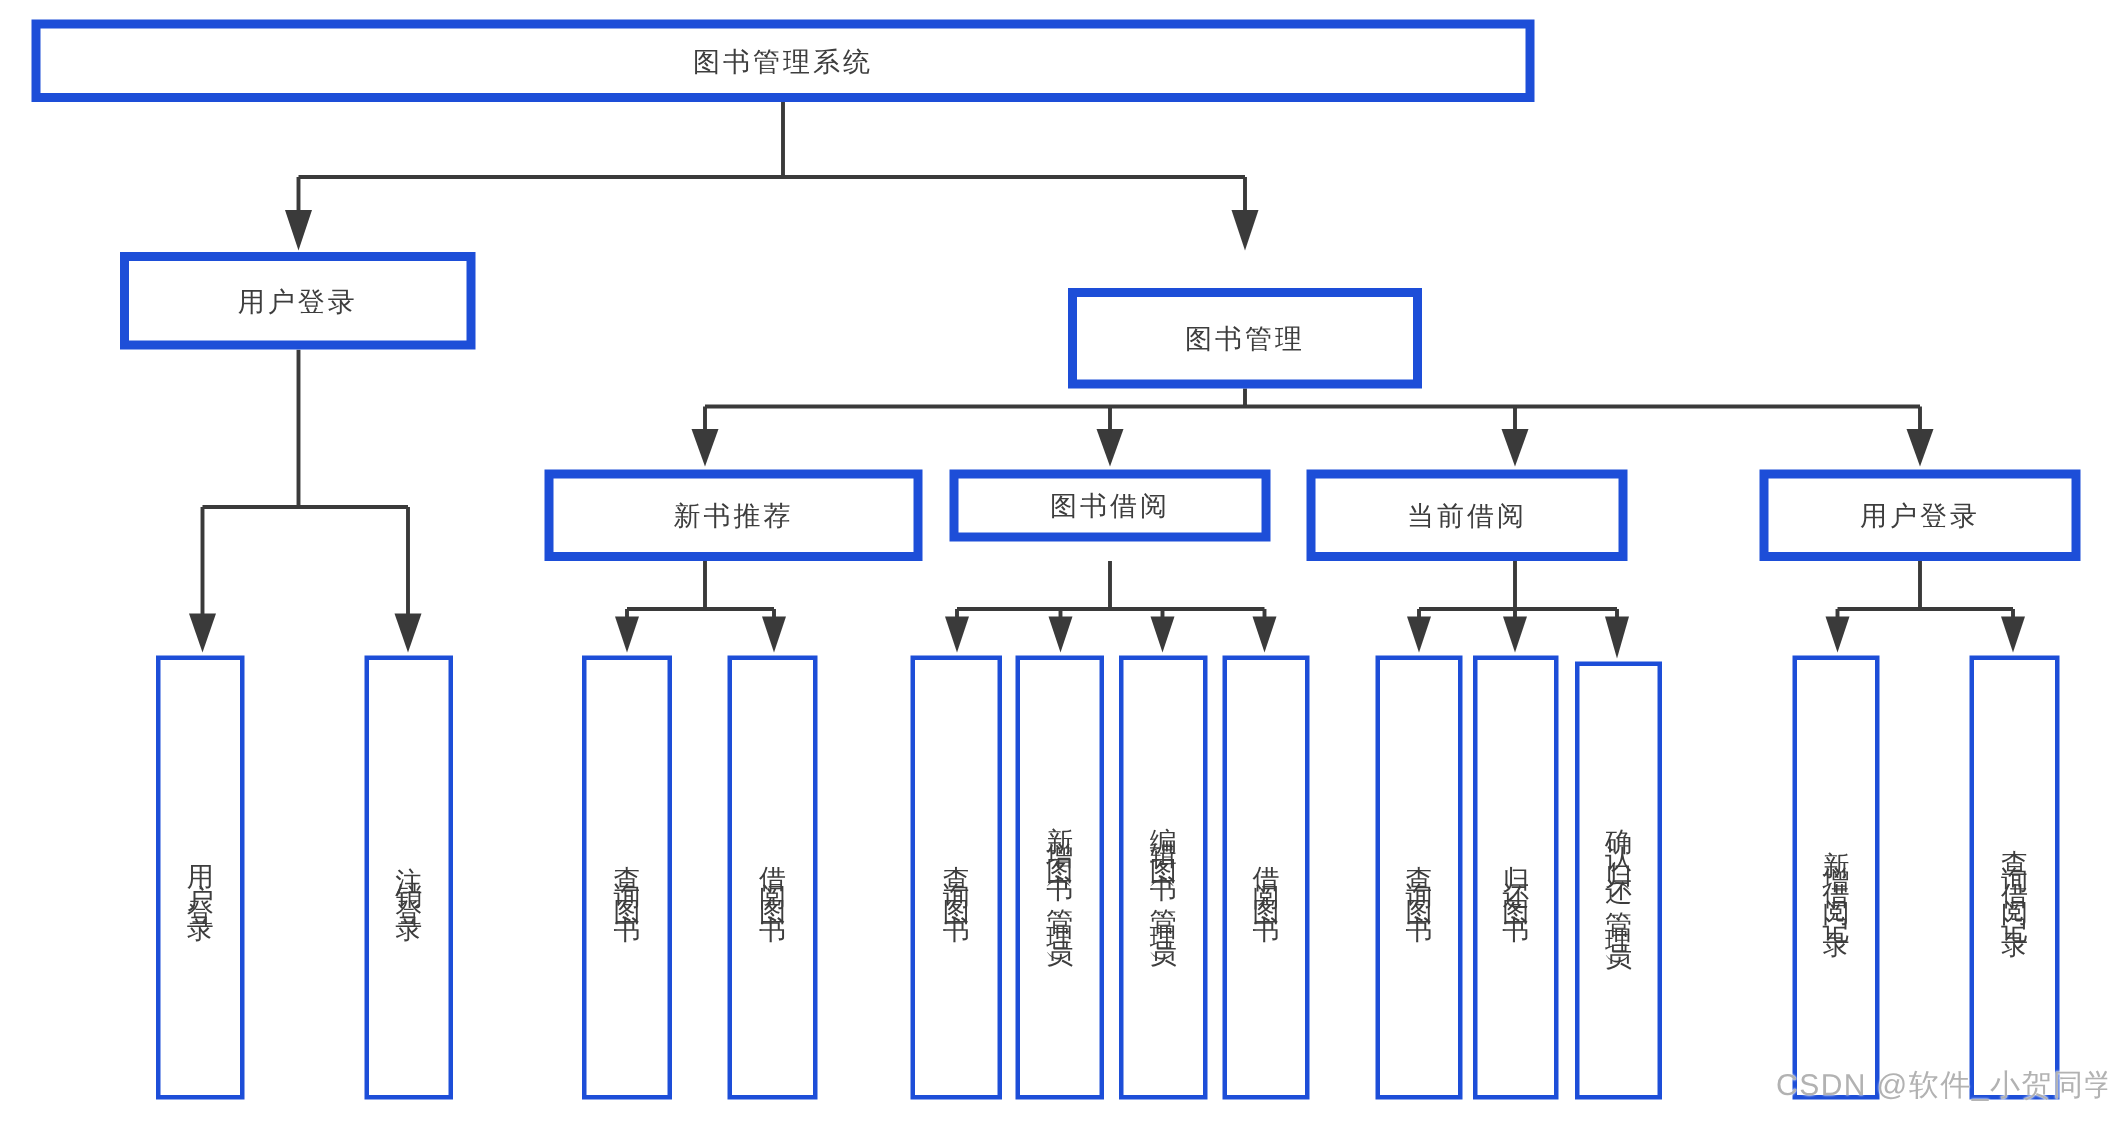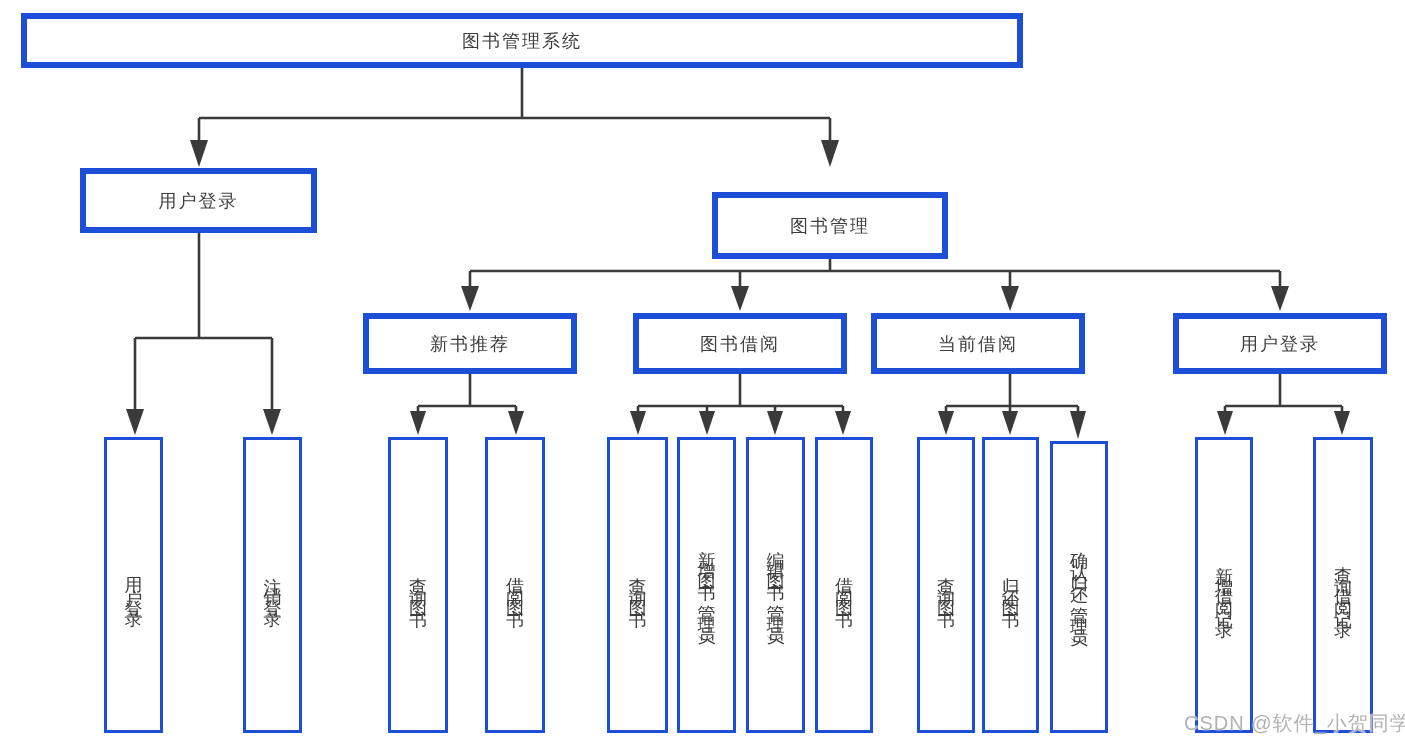--- a/index.html
+++ b/index.html
@@ -105,22 +105,22 @@
       <polygon points="1217,411 1233,411 1225,435"></polygon>
       <polygon points="1334,411 1350,411 1342,435"></polygon>
     </g>
   </svg>
 
   <div class="node" style="left:21px; top:13px; width:1002px; height:55px;">图书管理系统</div>
 
   <div class="node" style="left:80px; top:168px; width:237px; height:65px;">用户登录</div>
   <div class="node" style="left:712px; top:168px; width:236px; height:67px;margin-top:24px;">图书管理</div>
 
-  <div class="node" style="left:363px; top:313px; width:214px; height:61px;">新书推荐</div>
-  <div class="node" style="left:633px; top:313px; width:214px; height:61px;">图书借阅</div>
+  <div class="node" style="left:363px; top:313px; width:252px; height:61px;">新书推荐</div>
+  <div class="node" style="left:633px; top:313px; width:214px; height:48px;">图书借阅</div>
   <div class="node" style="left:871px; top:313px; width:214px; height:61px;">当前借阅</div>
   <div class="node" style="left:1173px; top:313px; width:214px; height:61px;">用户登录</div>
 
   <div class="node leaf" style="left:104px; top:437px; width:59px; height:296px;">用户登录</div>
   <div class="node leaf" style="left:243px; top:437px; width:59px; height:296px;">注销登录</div>
 
   <div class="node leaf" style="left:388px; top:437px; width:60px; height:296px;">查询图书</div>
   <div class="node leaf" style="left:485px; top:437px; width:60px; height:296px;">借阅图书</div>
 
   <div class="node leaf" style="left:607px; top:437px; width:61px; height:296px;">查询图书</div>

